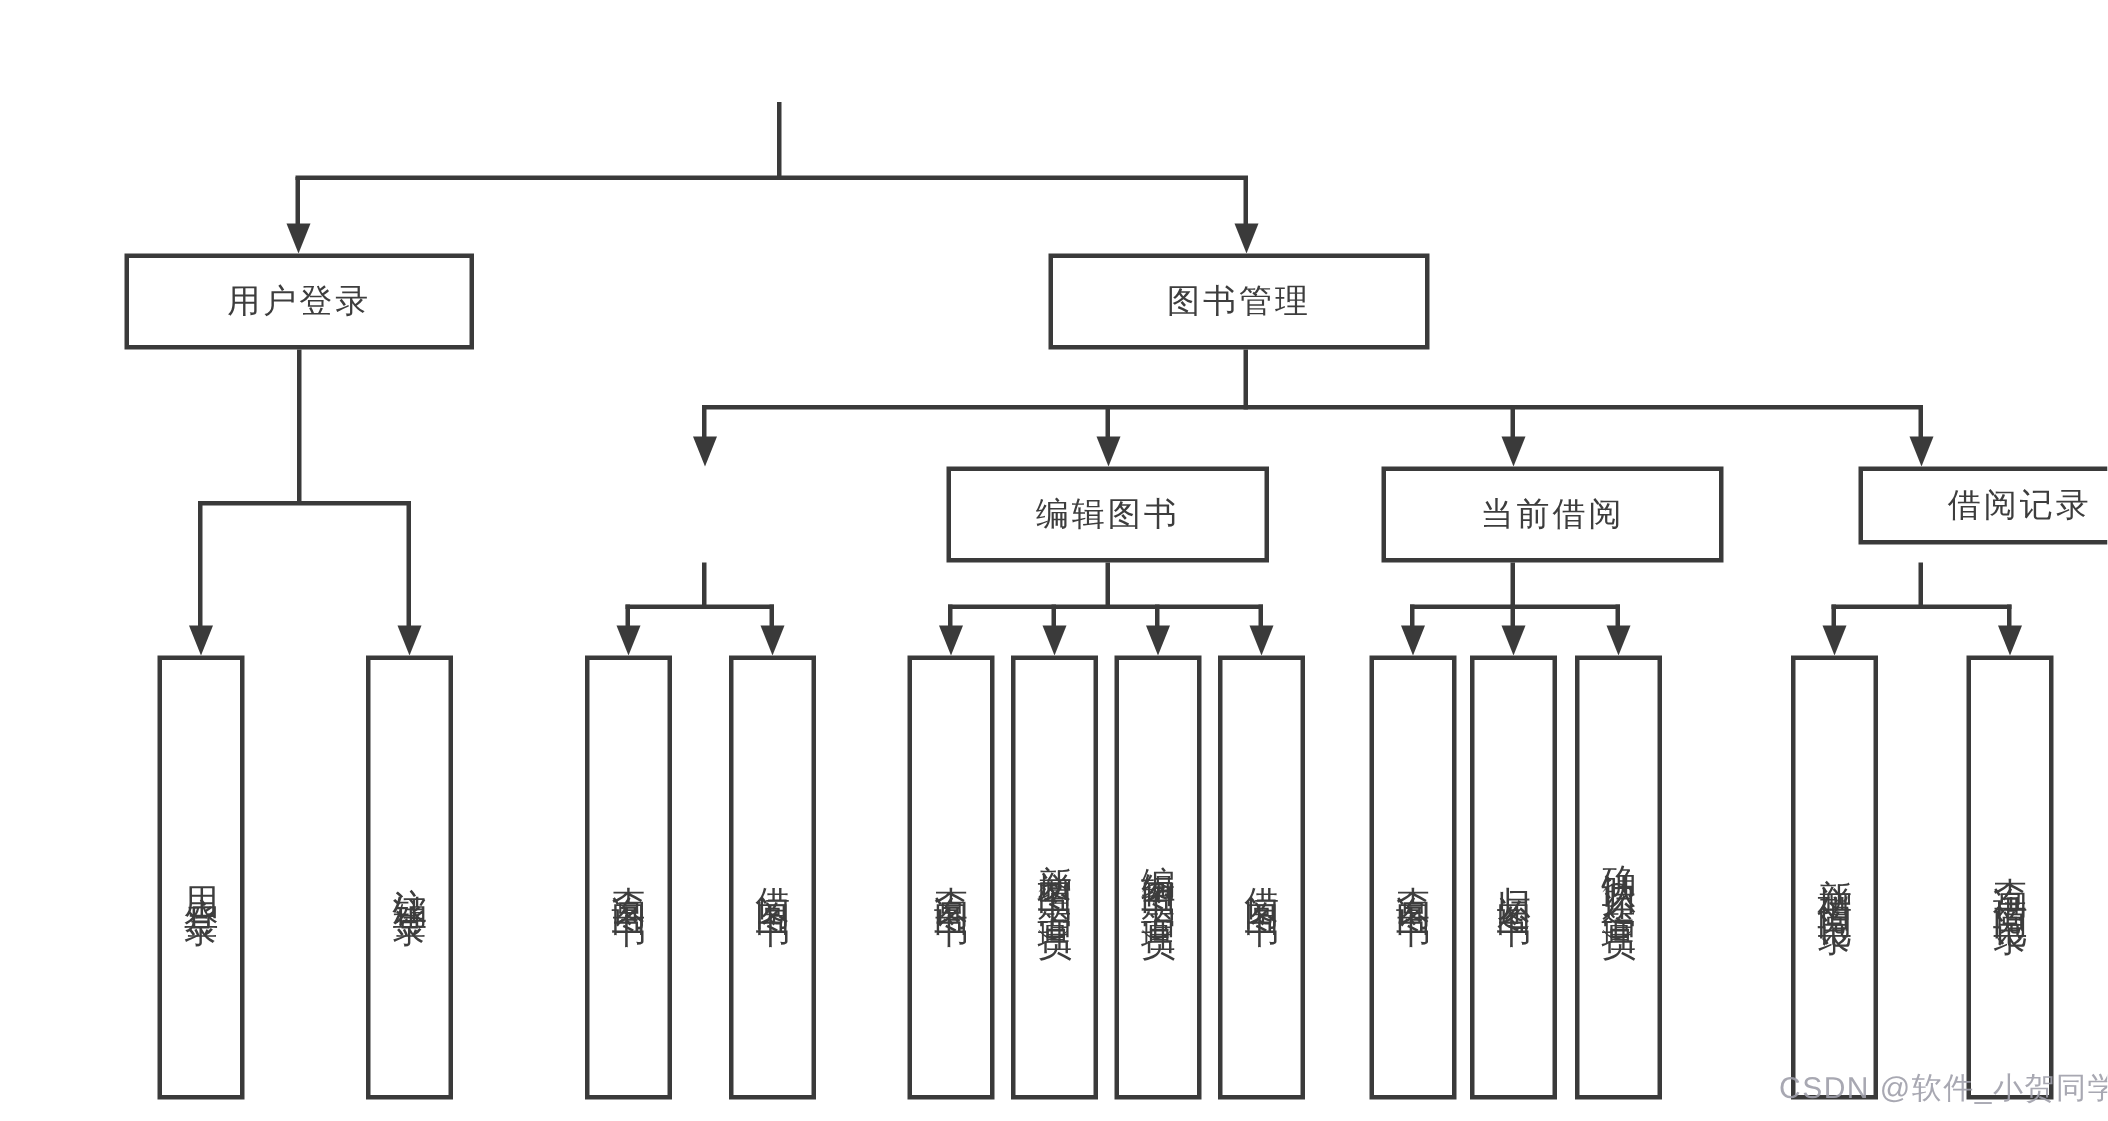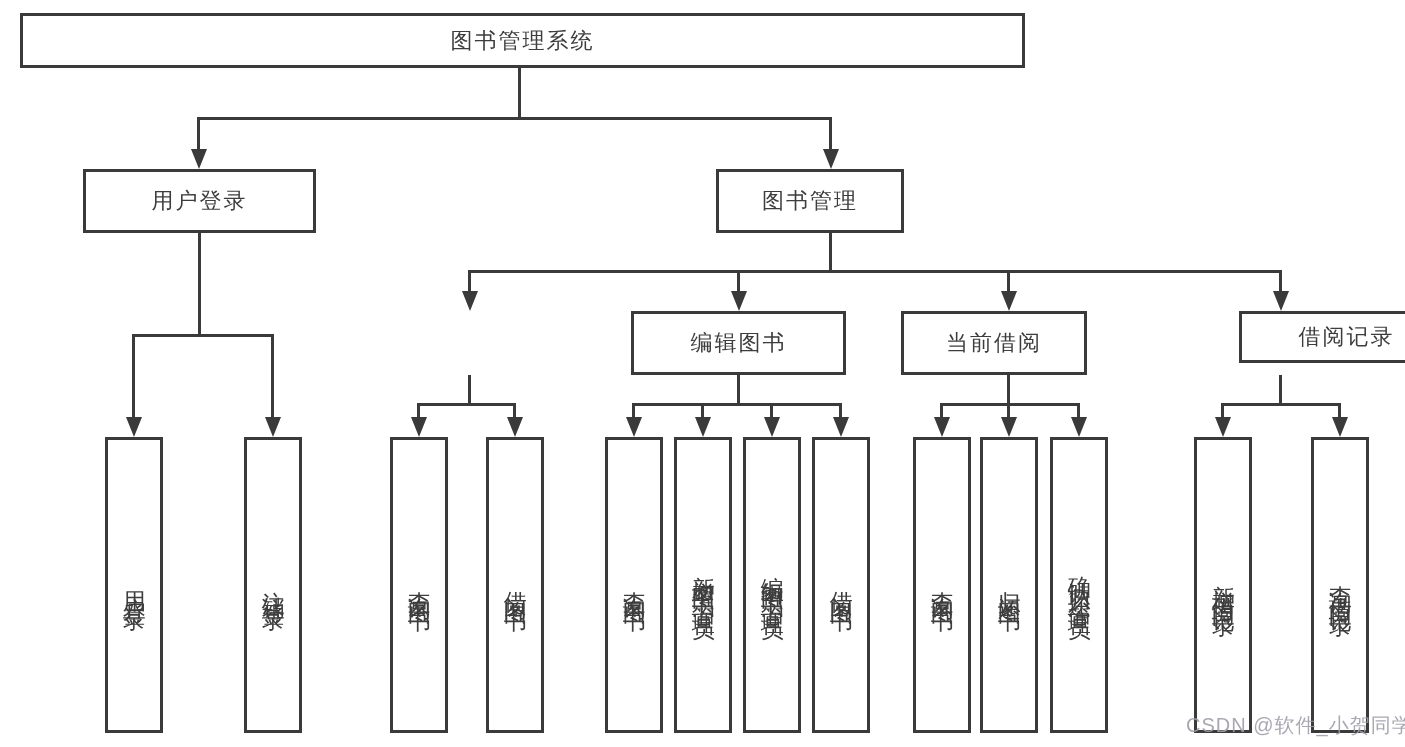--- a/index.html
+++ b/index.html
@@ -55,35 +55,32 @@
     letter-spacing:1px;
     white-space:nowrap;
     z-index:5;
   }
 </style>
 </head>
 <body>
 
 <div class="canvas">
 
-  <div class="node" style="left:20px;top:13px;width:1005px;height:55px">
-    <span>图书管理系统</span>
-  </div>
 
   <div class="vl" style="left:518px;top:68px;height:52px"></div>
   <div class="hl" style="left:197px;top:117px;width:635px"></div>
   <div class="vl" style="left:197px;top:118px;height:34px"></div>
   <div class="ar" style="left:191px;top:149px"></div>
   <div class="vl" style="left:829px;top:118px;height:34px"></div>
   <div class="ar" style="left:823px;top:149px"></div>
 
   <div class="node" style="left:83px;top:169px;width:233px;height:64px">
     <span>用户登录</span>
   </div>
-  <div class="node" style="left:716px;top:169px;width:188px;height:64px">
+  <div class="node" style="left:699px;top:169px;width:254px;height:64px">
     <span>图书管理</span>
   </div>
 
   <div class="vl" style="left:198px;top:233px;height:103px"></div>
   <div class="hl" style="left:132px;top:334px;width:142px"></div>
   <div class="vl" style="left:132px;top:335px;height:84px"></div>
   <div class="ar" style="left:126px;top:417px"></div>
   <div class="vl" style="left:271px;top:335px;height:84px"></div>
   <div class="ar" style="left:265px;top:417px"></div>
 
@@ -94,21 +91,21 @@
   <div class="vl" style="left:737px;top:270px;height:23px"></div>
   <div class="ar" style="left:731px;top:291px"></div>
   <div class="vl" style="left:1007px;top:270px;height:23px"></div>
   <div class="ar" style="left:1001px;top:291px"></div>
   <div class="vl" style="left:1279px;top:270px;height:23px"></div>
   <div class="ar" style="left:1273px;top:291px"></div>
 
   <div class="node" style="left:631px;top:311px;width:215px;height:64px">
     <span>编辑图书</span>
   </div>
-  <div class="node" style="left:901px;top:311px;width:186px;height:64px">
+  <div class="node" style="left:921px;top:311px;width:228px;height:64px">
     <span>当前借阅</span>
   </div>
   <div class="node" style="left:1239px;top:311px;width:215px;height:52px">
     <span>借阅记录</span>
   </div>
 
   <div class="vl" style="left:468px;top:375px;height:30px"></div>
   <div class="hl" style="left:417px;top:403px;width:99px"></div>
   <div class="vl" style="left:417px;top:403px;height:16px"></div>
   <div class="ar" style="left:411px;top:417px"></div>

